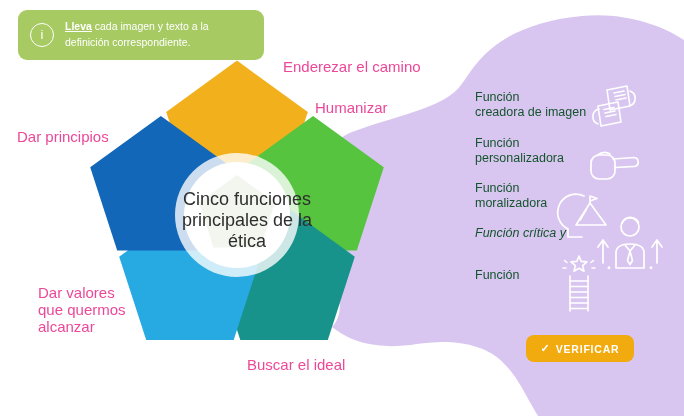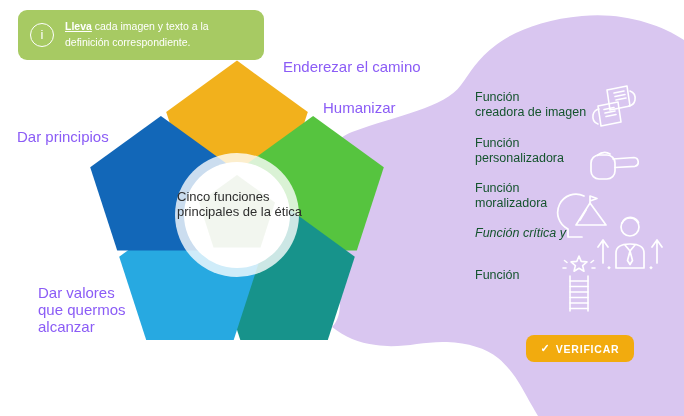--- a/index.html
+++ b/index.html
@@ -16,30 +16,30 @@
     display:flex;align-items:center;gap:11px;z-index:3;
   }
   .info-circle{
     flex:0 0 auto;width:22px;height:22px;border:1.6px solid #fff;border-radius:50%;
     display:flex;align-items:center;justify-content:center;
     color:#fff;font-size:13px;line-height:1;font-style:normal;
   }
   .banner-text{color:#fff;font-size:10.5px;line-height:1.5;}
   .banner-text .b{font-weight:bold;text-decoration:underline;}
   
-  .plabel{font-size:15px;line-height:17px;color:#8b5cf6;white-space:pre-line;}
+  .plabel{font-size:15px;line-height:17px;color:#ec4899;white-space:pre-line;}
   .lbl-top{left:283px;top:58px;}
-  .lbl-right{left:315px;top:99px;margin-left:8px;}
+  .lbl-right{left:315px;top:99px;}
   .lbl-left{left:17px;top:128px;}
   .lbl-bleft{left:38px;top:284px;}
   .lbl-bottom{left:247px;top:356px;}
   
   .center-text{
-    left:177px;top:189px;width:140px;
-    font-size:13px;line-height:1.18;color:#2e2e2e;
+    left:177px;top:189px;width:140px;text-align:center;
+    font-size:18px;line-height:1.18;color:#2e2e2e;
   }
   
   .prow{left:475px;width:125px;font-size:12.5px;line-height:15px;color:#14532d;}
   .prow-1{top:90px;}
   .prow-2{top:136px;}
   .prow-3{top:181px;}
   .prow-4{top:226px;font-style:italic;}
   .prow-5{top:268px;}
   
   .picon{position:absolute;z-index:2;}
@@ -80,20 +80,21 @@
     <polygon points="237,175 275,202.6 260.5,247.4 213.5,247.4 199,202.6" fill="#f0f5ec" opacity="0.85"></polygon>
   </svg>
 
   <div class="abs banner" style="background: rgb(167, 202, 99);">
     <span class="info-circle">i</span>
     <span class="banner-text"><span class="b">Lleva</span><span> cada imagen y texto a la definición correspondiente.</span></span>
   </div>
 
   <div class="abs plabel lbl-top">Enderezar el camino</div>
   <div class="abs plabel lbl-right">Humanizar</div>
+  <div class="abs plabel lbl-bottom">Buscar el ideal</div>
   <div class="abs plabel lbl-bleft">Dar valores
 que quermos
 alcanzar</div>
   <div class="abs plabel lbl-left">Dar principios</div>
 
   <div class="abs center-text">Cinco funciones principales de la ética</div>
 
   <div class="abs prow prow-1">
     <div>Función</div>
     <div>creadora de imagen</div>

